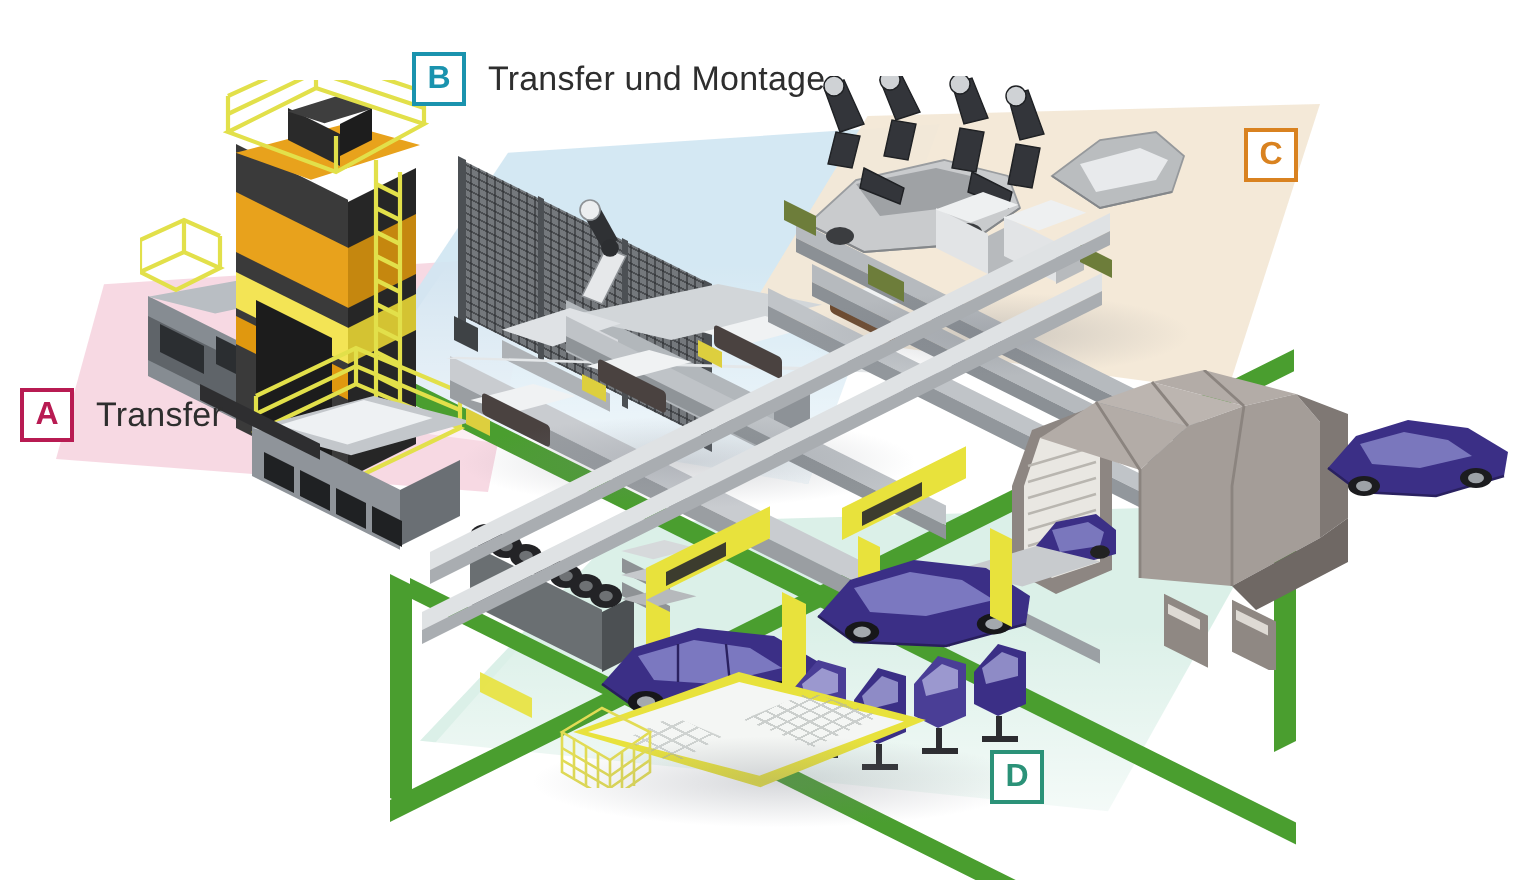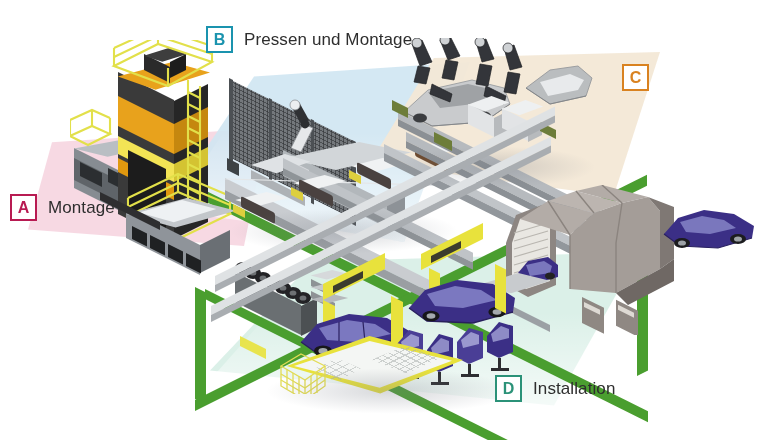--- a/index.html
+++ b/index.html
@@ -543,30 +543,29 @@
     </svg>
 
     <div class="shadow-soft" style="left:40px; top:120px; width:250px; height:46px;"></div>
   </div>
 
   <div style="position:absolute; left:240px; top:336px; width:26px; height:10px; background:#e8e23c;
               transform:skewY(26.5deg); transform-origin:0 0; opacity:0.9;"></div>
 
   <div class="label-chip" style="left:10px; top:194px;">
     <div class="chip-box" style="border-color:#b81b52; color:#b81b52;">A</div>
-    <div class="chip-text">Montage</div>
+    <div class="chip-text">Transfer</div>
   </div>
 
   <div class="label-chip" style="left:206px; top:26px;">
     <div class="chip-box" style="border-color:#1a93ae; color:#1a93ae;">B</div>
-    <div class="chip-text">Pressen und Montage</div>
+    <div class="chip-text">Transfer und Montage</div>
   </div>
 
   <div class="label-chip" style="left:622px; top:64px;">
     <div class="chip-box" style="border-color:#d98220; color:#d98220;">C</div>
   </div>
 
   <div class="label-chip" style="left:495px; top:375px;">
     <div class="chip-box" style="border-color:#2b9278; color:#2b9278;">D</div>
-    <div class="chip-text">Installation</div>
   </div>
 
 </div>
 
 </body></html>

